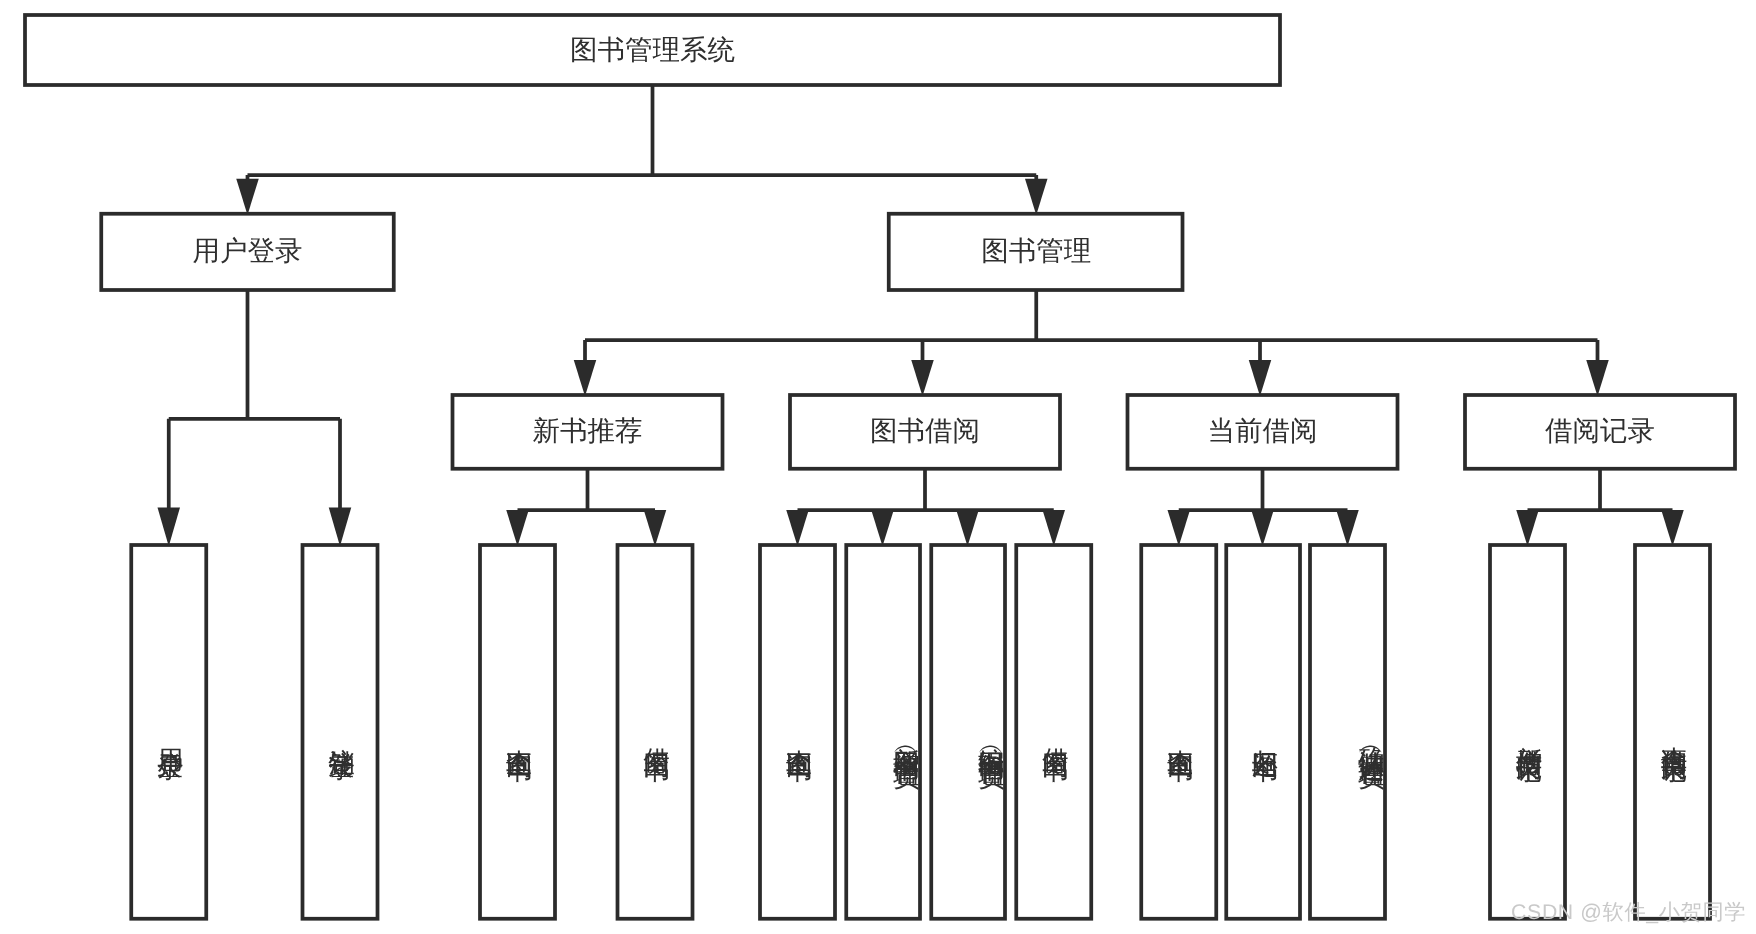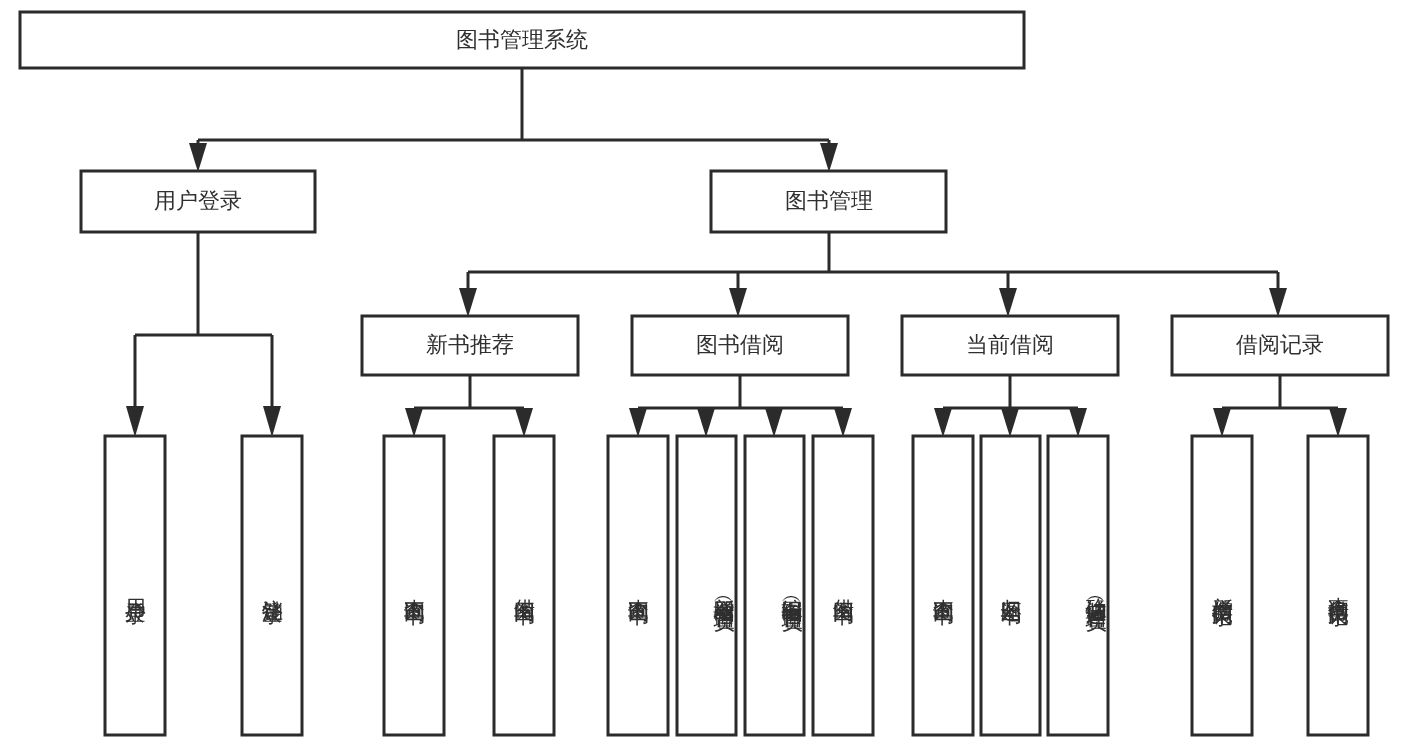--- a/index.html
+++ b/index.html
@@ -222,13 +222,14 @@
   <div class="leaf-label" style="left:745px; top:444px; width:59px; height:291px;">编辑图书（管理员）</div>
   <div class="leaf-label center" style="left:813px; top:436px; width:60px; height:299px;">借阅图书</div>
 
   <div class="leaf-label center" style="left:913px; top:436px; width:60px; height:299px;">查询图书</div>
   <div class="leaf-label center" style="left:981px; top:436px; width:59px; height:299px;">归还图书</div>
   <div class="leaf-label" style="left:1048px; top:444px; width:60px; height:291px;">确认归还（管理员）</div>
 
   <div class="leaf-label center" style="left:1192px; top:436px; width:60px; height:299px;">新增借阅记录</div>
   <div class="leaf-label center" style="left:1308px; top:436px; width:60px; height:299px;">查询借阅记录</div>
 
+  <div class="watermark">CSDN @软件_小贺同学</div>
 </div>
 
 </body></html>

